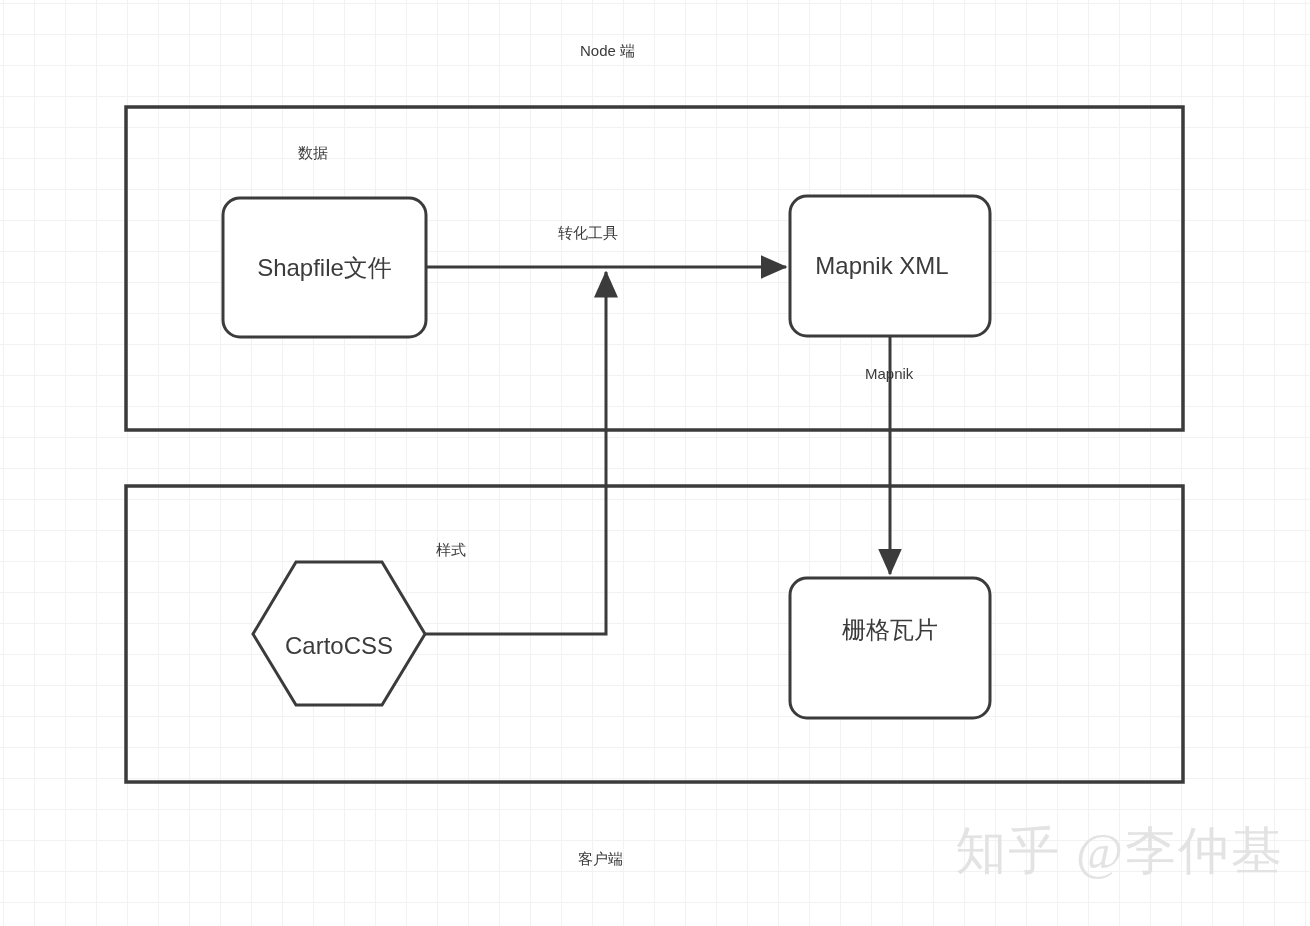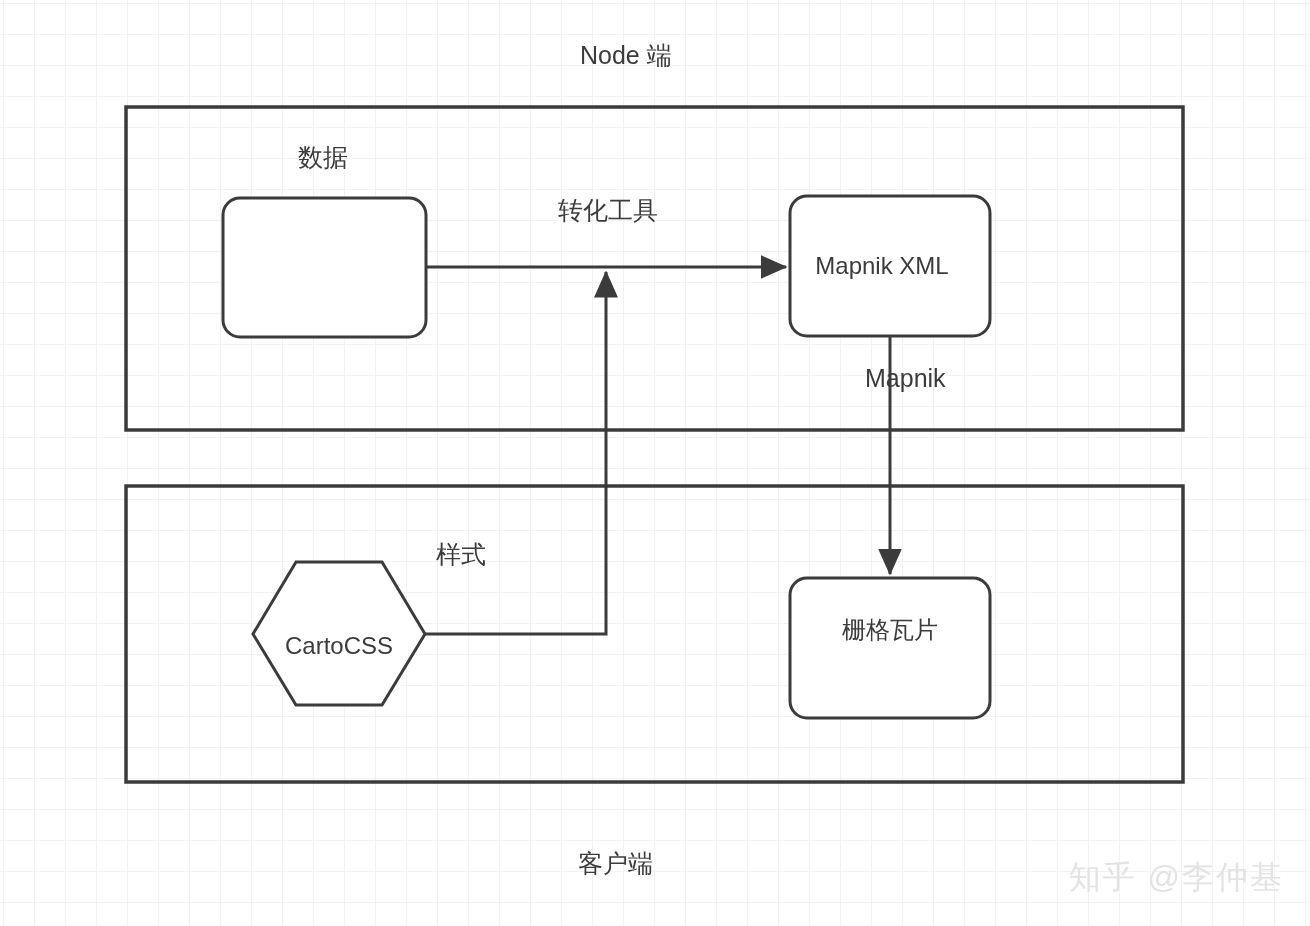--- a/index.html
+++ b/index.html
@@ -29,44 +29,44 @@
   #svg-layer {
     position: absolute;
     left: 0;
     top: 0;
     width: 1310px;
     height: 926px;
   }
   .lbl {
     position: absolute;
     color: #3b3b3b;
-    font-size: 25px;
+    font-size: 15px;
     line-height: 1;
     white-space: nowrap;
     font-family: "Liberation Sans", "DejaVu Sans", sans-serif;
   }
   .node-text {
     position: absolute;
     display: flex;
     align-items: center;
     justify-content: center;
     color: #3b3b3b;
     font-size: 24px;
     white-space: nowrap;
     font-family: "Liberation Sans", "DejaVu Sans", sans-serif;
   }
   #watermark {
     position: absolute;
     right: 26px;
-    bottom: 26px;
+    bottom: 40px;
     color: #e3e3e3;
-    font-size: 32px;
+    font-size: 51px;
     letter-spacing: 2px;
     white-space: nowrap;
-    font-family: Liberation Sans, sans-serif;
+    font-family: Liberation Serif, serif;
   }
 </style>
 </head>
 <body>
 
 <div id="canvas">
 
   <svg id="svg-layer" viewBox="0 0 1310 926" xmlns="http://www.w3.org/2000/svg">
     <defs>
       <marker id="arrowhead" markerWidth="9" markerHeight="8" refX="8.5" refY="4" orient="auto" markerUnits="strokeWidth">
@@ -90,26 +90,27 @@
 
     <path d="M425,634 L606,634 L606,272" fill="none" stroke="#3b3b3b" stroke-width="3" marker-end="url(#arrowhead)"></path>
 
     <line x1="890" y1="336" x2="890" y2="574" stroke="#3b3b3b" stroke-width="3" marker-end="url(#arrowhead)"></line>
   </svg>
 
   <div class="lbl" style="left:580px; top:43px;">Node 端</div>
 
   <div class="lbl" style="left:298px; top:145px;">数据</div>
 
-  <div class="lbl" style="left:558px; top:198px;">转化工具</div>
+  <div class="lbl" style="left:558px; top:225px;">转化工具</div>
 
   <div class="lbl" style="left:865px; top:366px;">Mapnik</div>
 
   <div class="lbl" style="left:436px; top:542px;">样式</div>
 
+  <div class="node-text" style="left:223px; top:198px; width:203px; height:139px;">Shapfile文件</div>
 
   <div class="node-text" style="left:790px; top:196px; width:184px; height:140px;">Mapnik XML</div>
 
   <div class="node-text" style="left:253px; top:562px; width:172px; height:168px;">CartoCSS</div>
 
   <div class="node-text" style="left:790px; top:578px; width:200px; height:104px;">栅格瓦片</div>
 
   <div class="lbl" style="left:578px; top:851px;">客户端</div>
 
   <div id="watermark">知乎 @李仲基</div>

